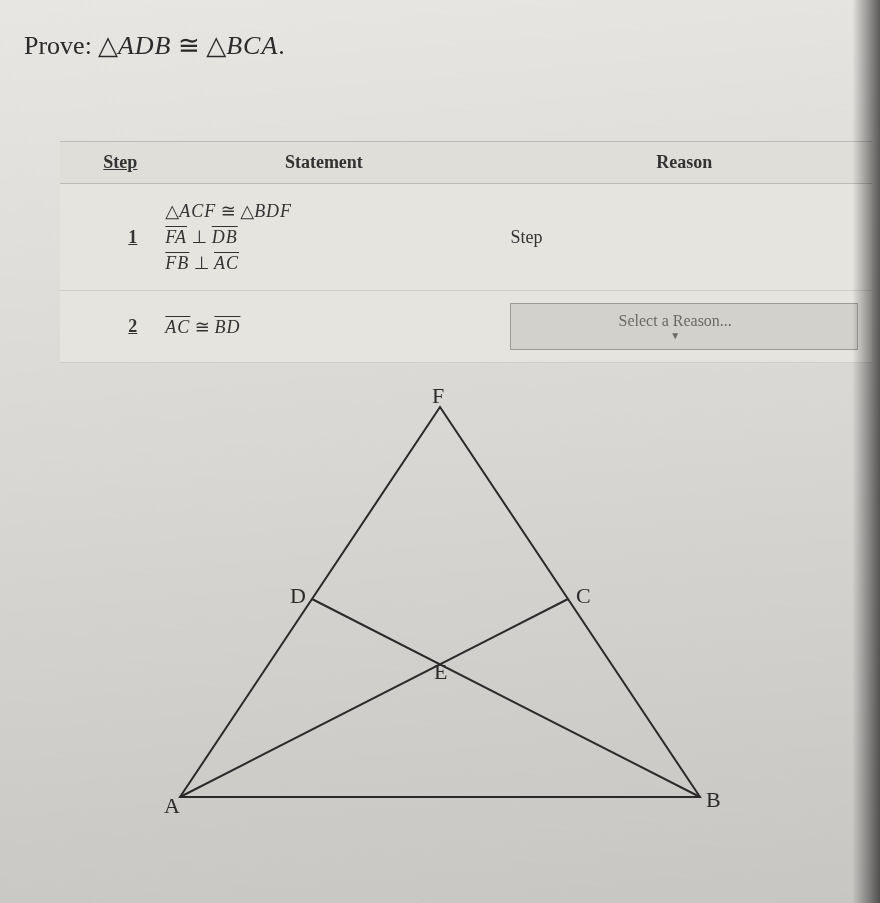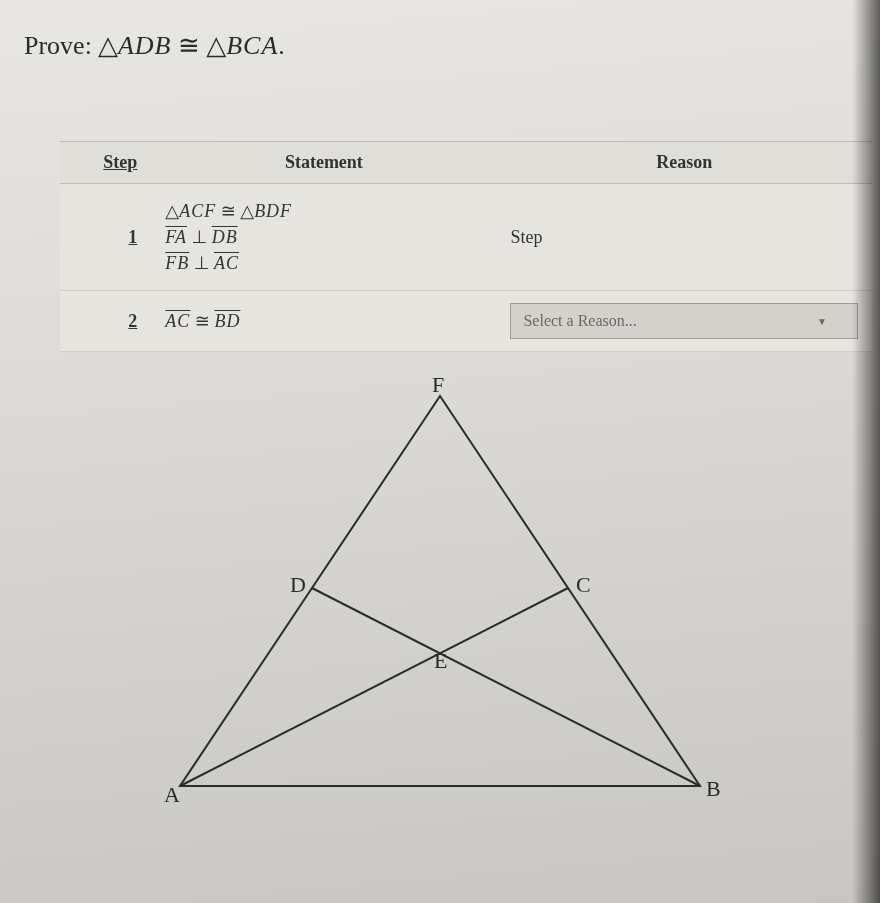--- a/index.html
+++ b/index.html
@@ -73,20 +73,21 @@
     background: #d3d1cc;
     border: 1px solid #9d9b96;
     color: #6b6964;
     font-size: 16px;
     font-family: Georgia, serif;
     position: relative;
     display: flex;
     align-items: center;
     justify-content: space-between;
     cursor: pointer;
+    flex-direction: column;
   }
   .reason-select .caret {
     font-size: 10px;
     color: #6b6964;
   }
 
   .figure-wrap {
     width: 100%;
     display: flex;
     justify-content: center;

